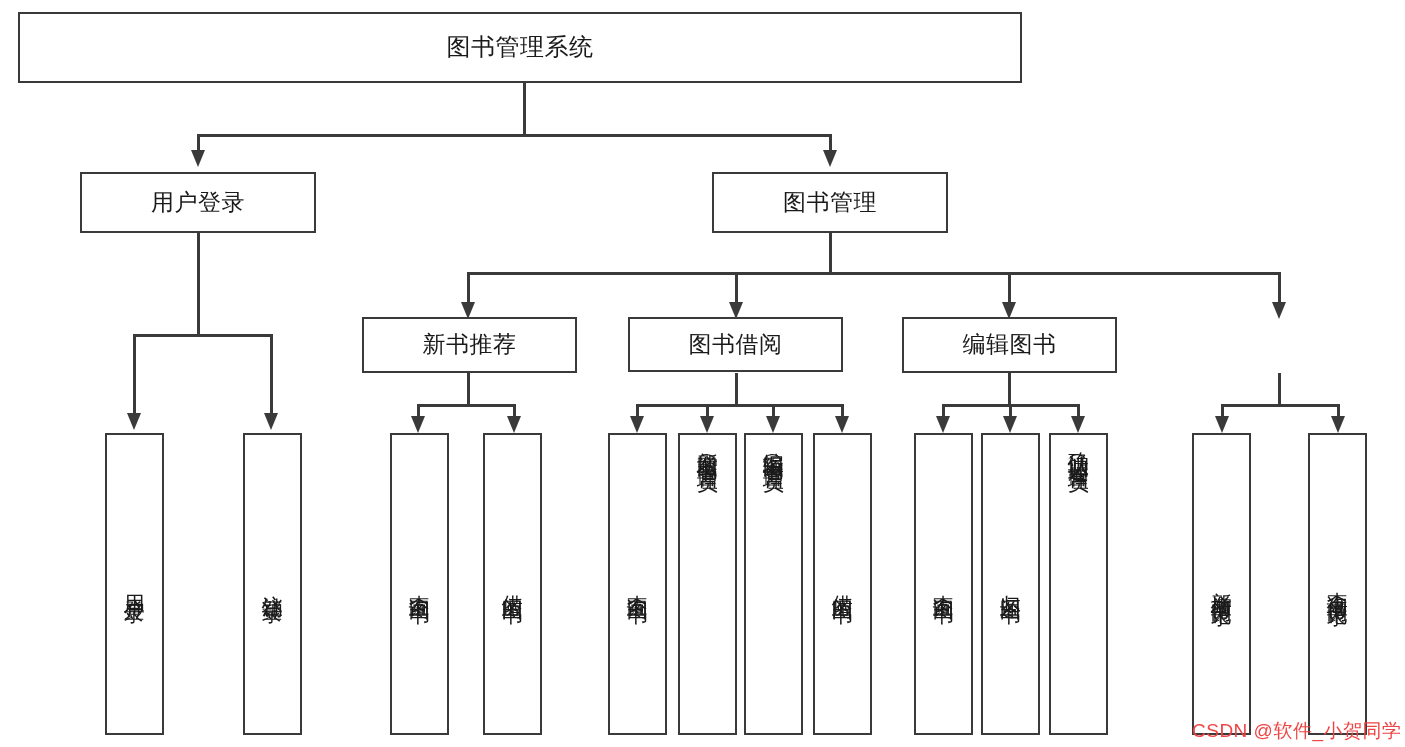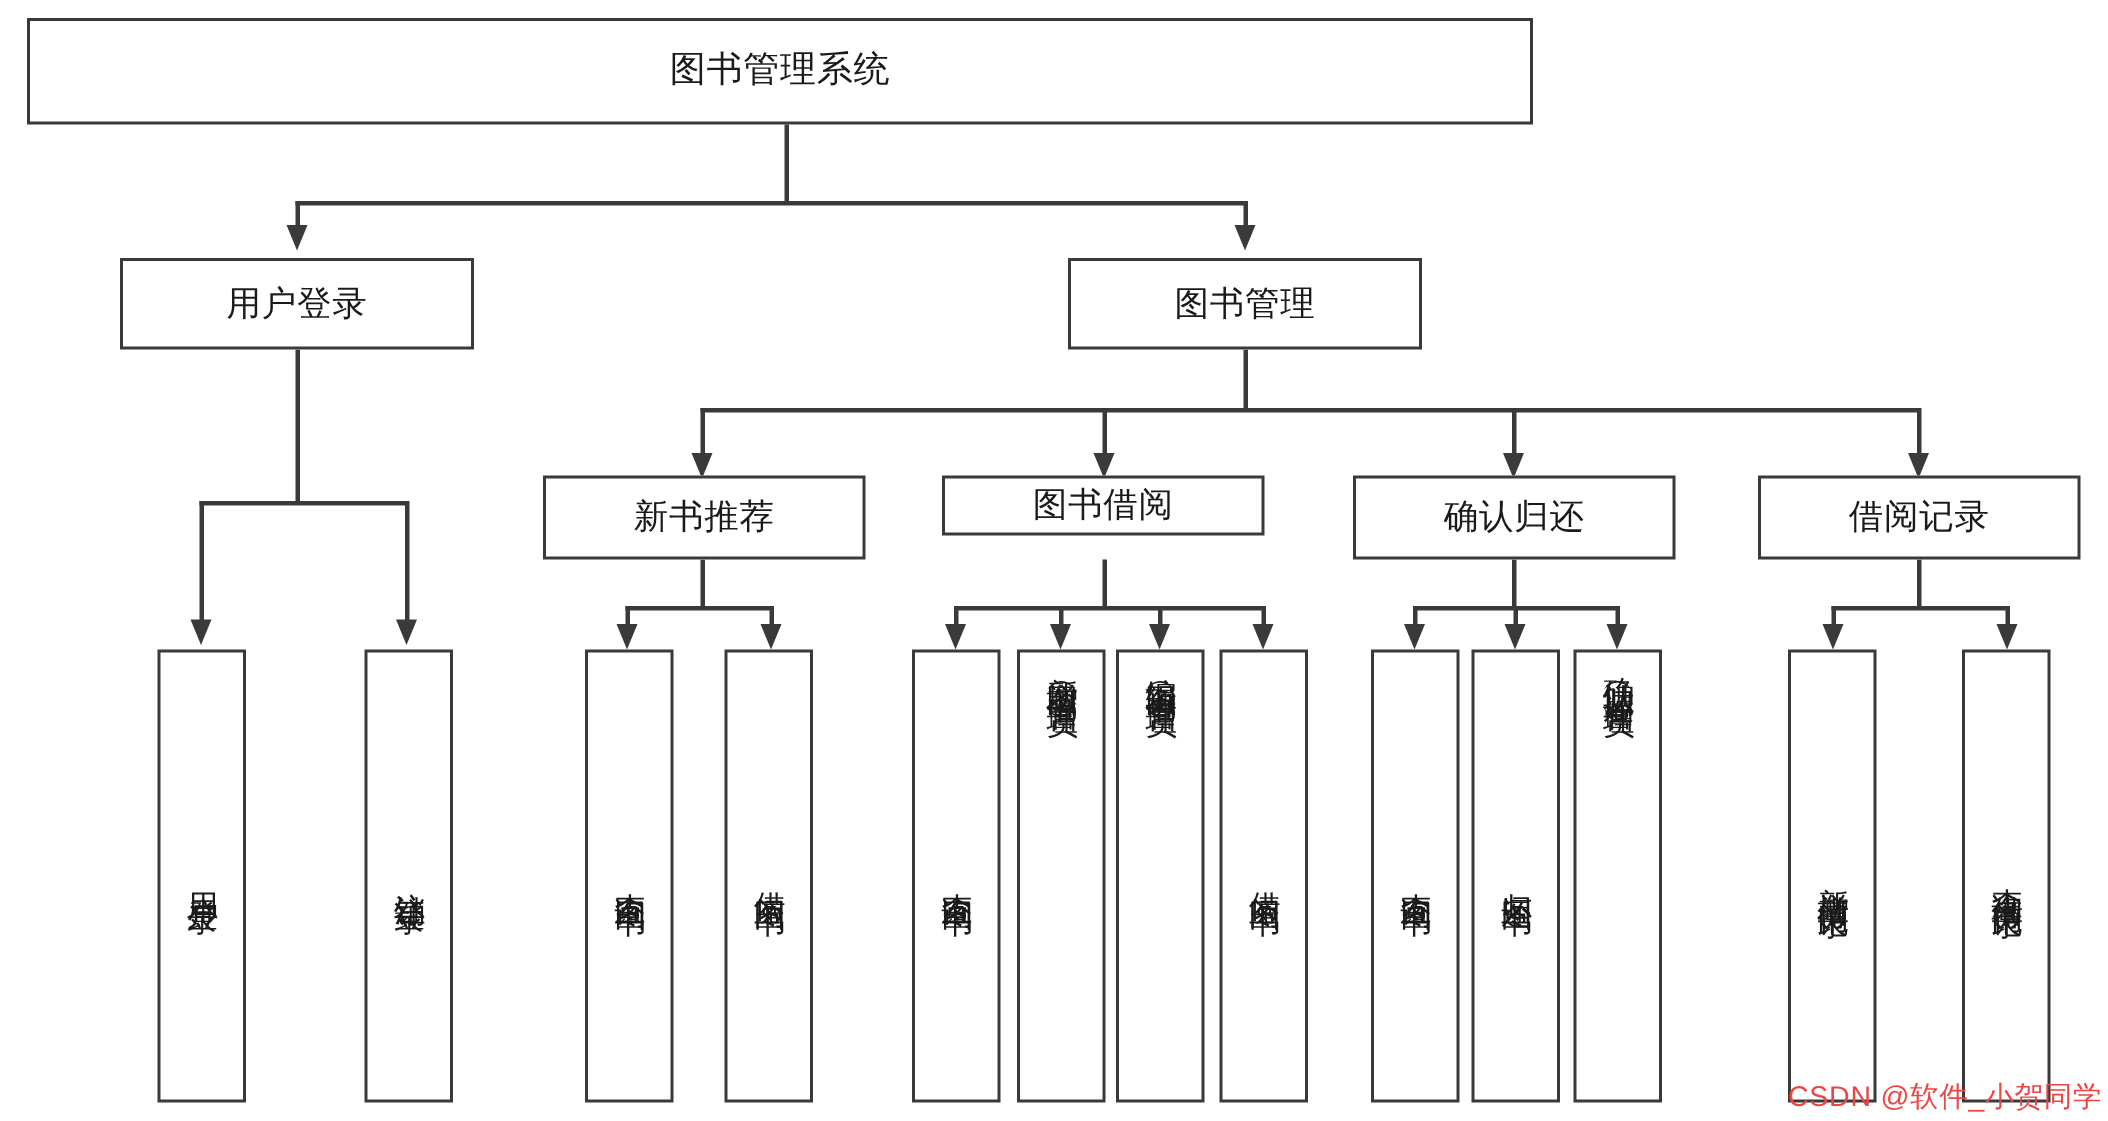--- a/index.html
+++ b/index.html
@@ -162,31 +162,28 @@
   </div>
 
   <div class="node h" style="left: 712px; top: 172px; width: 236px; height: 61px; border-color: rgb(58, 58, 58); background: rgb(255, 255, 255); color: rgb(26, 26, 26);">
     <span class="label">图书管理</span>
   </div>
 
   <div class="node h" style="left: 362px; top: 317px; width: 215px; height: 56px; border-color: rgb(58, 58, 58); background: rgb(255, 255, 255); color: rgb(26, 26, 26);">
     <span class="label">新书推荐</span>
   </div>
 
-  <div class="node h" style="left: 628px; top: 317px; width: 215px; height: 40px; border-color: rgb(58, 58, 58); background: rgb(255, 255, 255); color: rgb(26, 26, 26);">
+  <div class="node h" style="left: 628px; top: 317px; width: 215px; height: 55px; border-color: rgb(58, 58, 58); background: rgb(255, 255, 255); color: rgb(26, 26, 26);">
     <span class="label">图书借阅</span>
   </div>
 
   <div class="node h" style="left: 902px; top: 317px; width: 215px; height: 56px; border-color: rgb(58, 58, 58); background: rgb(255, 255, 255); color: rgb(26, 26, 26);">
-    <span class="label">确认归还</span>
-  </div>
-
-  <div class="node h" style="left: 1172px; top: 317px; width: 215px; height: 56px; border-color: rgb(58, 58, 58); background: rgb(255, 255, 255); color: rgb(26, 26, 26);">
-    <span class="label">借阅记录</span>
-  </div>
+    <span class="label">编辑图书</span>
+  </div>
+
 
   <div class="node v mid" style="left: 105px; top: 433px; width: 59px; height: 302px; border-color: rgb(58, 58, 58); background: rgb(255, 255, 255); color: rgb(26, 26, 26);">
     <span class="label">用户登录</span>
   </div>
   <div class="node v mid" style="left: 243px; top: 433px; width: 59px; height: 302px; border-color: rgb(58, 58, 58); background: rgb(255, 255, 255); color: rgb(26, 26, 26);">
     <span class="label">注销登录</span>
   </div>
 
   <div class="node v mid" style="left: 390px; top: 433px; width: 59px; height: 302px; border-color: rgb(58, 58, 58); background: rgb(255, 255, 255); color: rgb(26, 26, 26);">
     <span class="label">查询图书</span>

